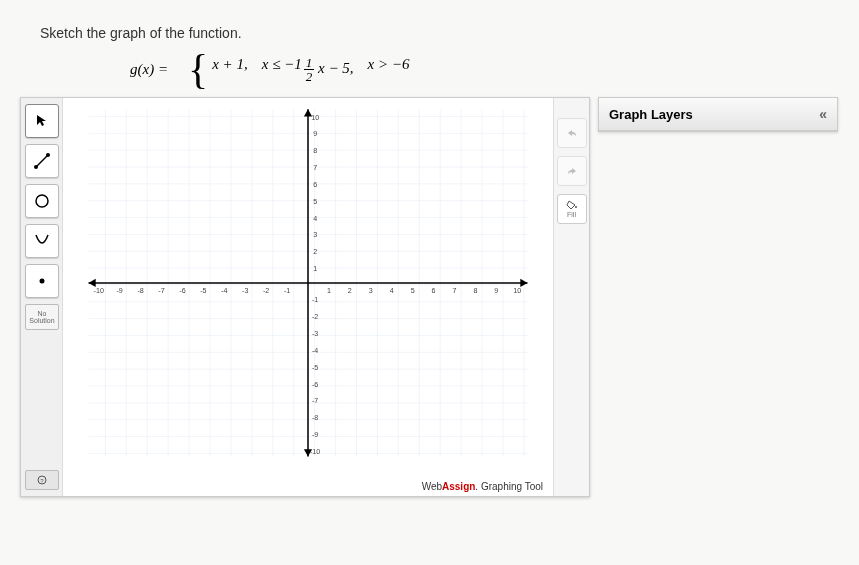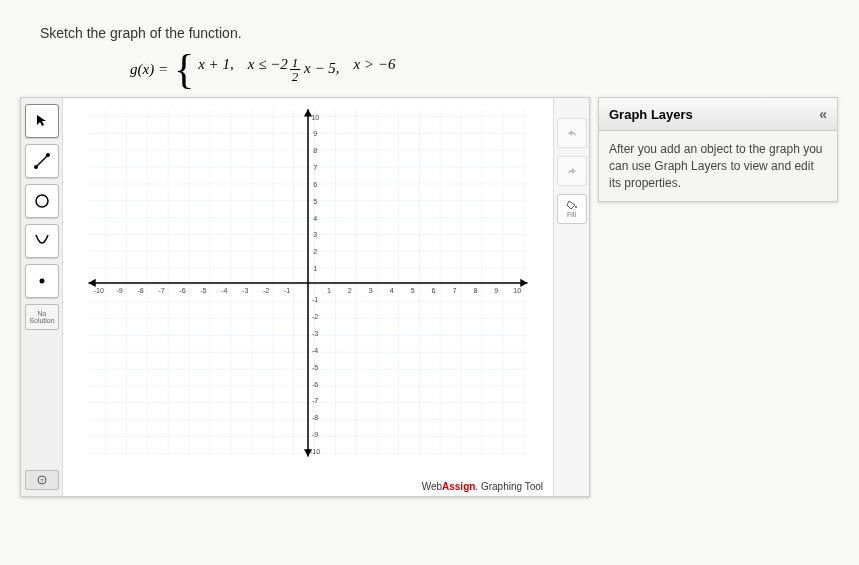--- a/index.html
+++ b/index.html
@@ -24,21 +24,21 @@
     }
     .equation {
       margin: 10px 0 10px 110px;
       font-family: 'Times New Roman', serif;
       font-style: italic;
       font-size: 15px;
       display: flex;
       align-items: center;
     }
     .equation .lhs {
-      margin-right: 6px;
+      margin-right: 20px;
     }
     .brace {
       font-size: 42px;
       font-style: normal;
       line-height: 36px;
       margin-right: 4px;
     }
     .pieces {
       display: flex;
       flex-direction: row;
@@ -205,21 +205,21 @@
 
 <div class="container">
   <div class="instruction">Sketch the graph of the function.</div>
 
   <div class="equation">
     <span class="lhs">g(x) =</span>
     <span class="brace">{</span>
     <span class="pieces">
       <span class="piece">
         <span>x + 1,</span>
-        <span>x ≤ −2</span>
+        <span>x ≤ −1</span>
       </span>
       <span class="piece">
         <span>
           <span class="frac">
             <span class="num">1</span>
             <span class="den">2</span>
           </span>
           <span>x − 5,</span>
         </span>
         <span>x &gt; −6</span>
@@ -352,16 +352,15 @@
           </div>
         </div>
       </div>
     </div>
 
     <div class="layers-panel">
       <div class="layers-header">
         <span>Graph Layers</span>
         <span class="collapse">«</span>
       </div>
-      <div class="layers-body">After you add an object to the graph you can use Graph Layers to view and edit its properties.</div>
     </div>
   </div>
 </div>
 
 </body></html>

